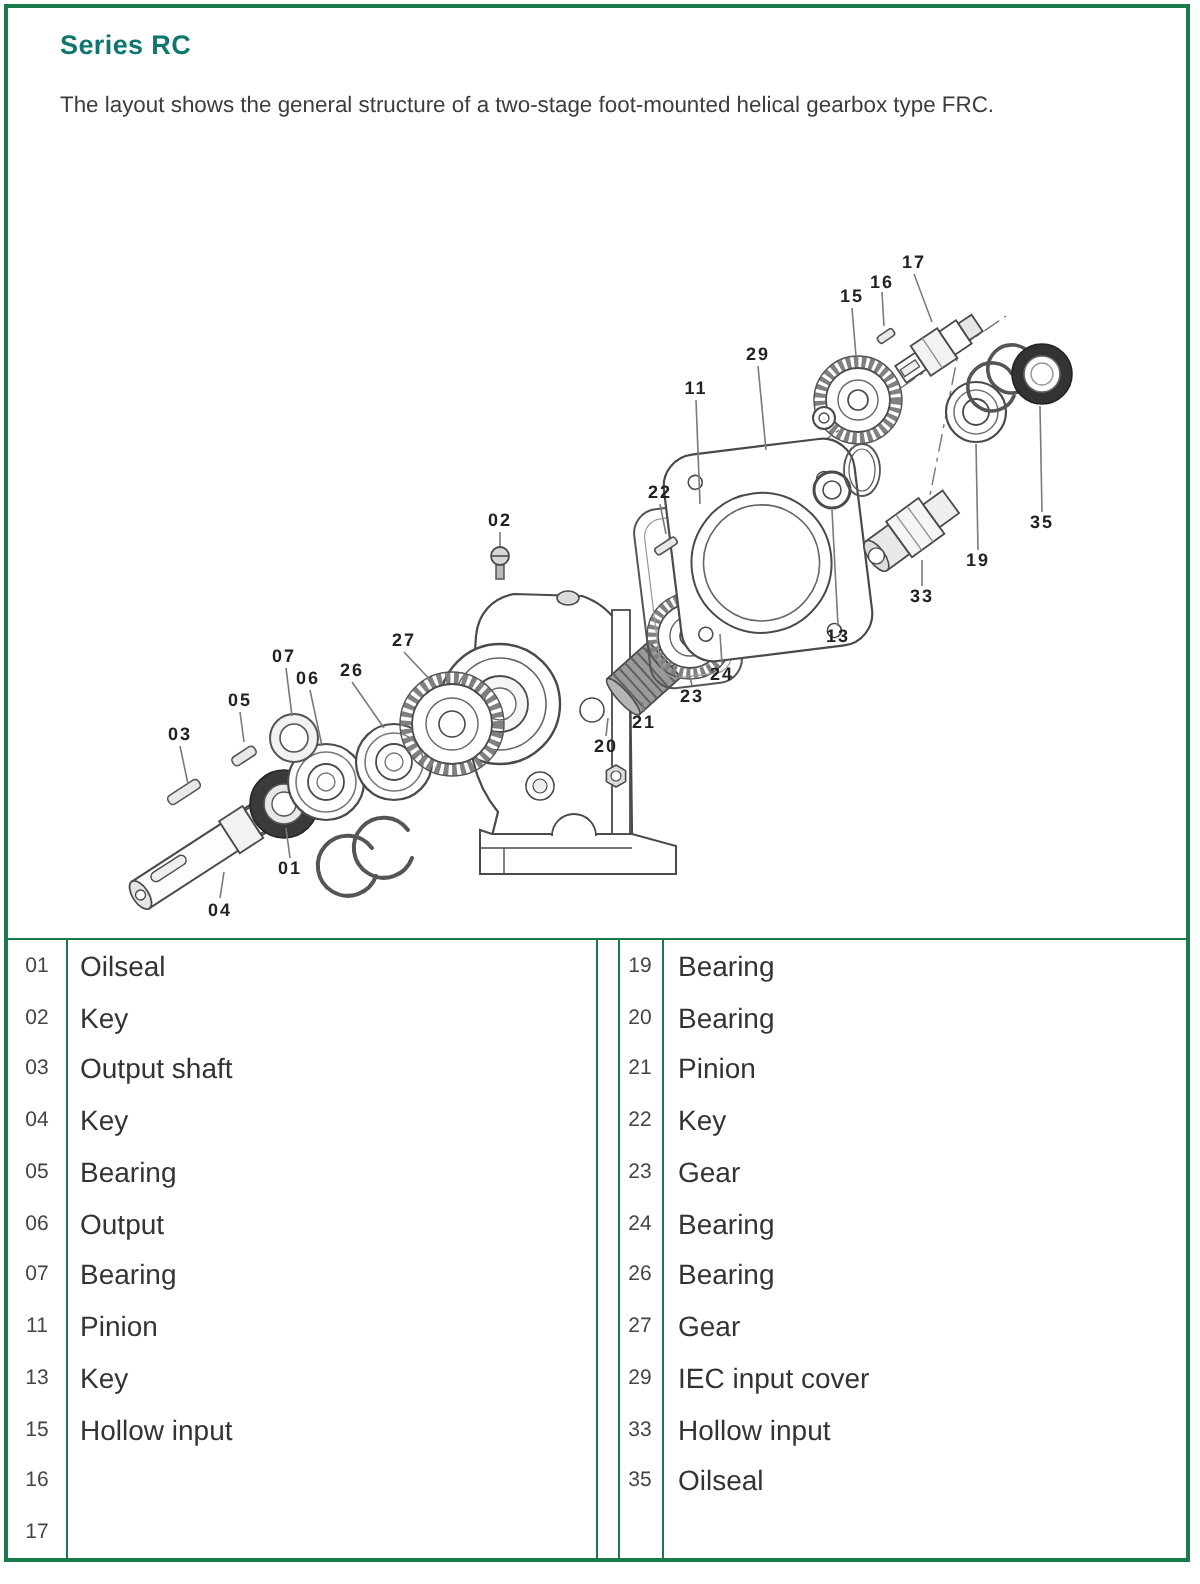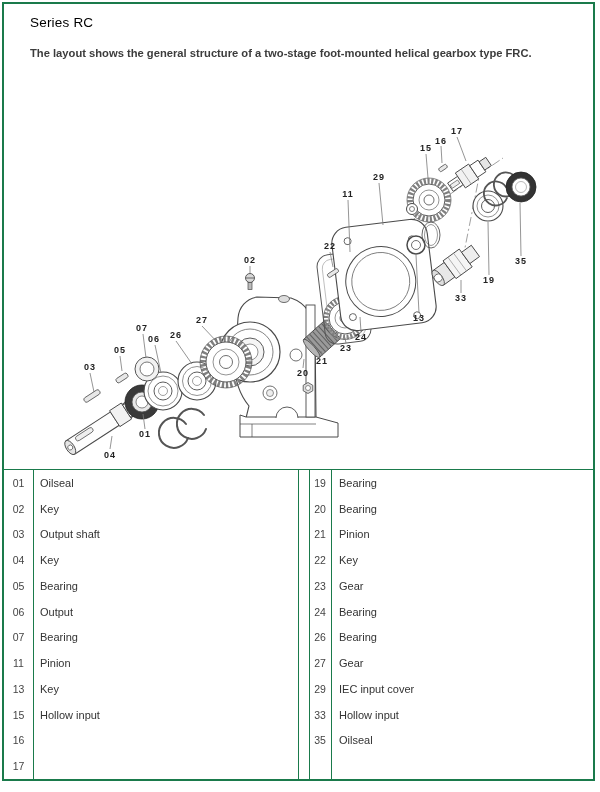--- a/index.html
+++ b/index.html
@@ -1,29 +1,29 @@
 <!DOCTYPE html>
 <html><head>
 <meta charset="utf-8">
 <style>
   html,body{margin:0;padding:0;background:#fff;}
   .page{position:relative;width:600px;height:792px;background:#fff;
         font-family:"Liberation Sans","DejaVu Sans",sans-serif;color:#333;overflow:hidden;}
   .frame{position:absolute;left:2px;top:2px;width:589px;height:775px;border:2px solid #1a7a4b;}
-  .title{position:absolute;left:30px;top:15px;font-size:13.5px;font-weight:normal;color:#000000;letter-spacing:.2px;}
-  .desc{position:absolute;left:30px;top:45px;font-size:11.2px;line-height:16.5px;color:#3c3c3c;width:540px;font-weight:bold;}
+  .title{position:absolute;left:30px;top:15px;font-size:13.5px;font-weight:bold;color:#0f766e;letter-spacing:.2px;}
+  .desc{position:absolute;left:30px;top:45px;font-size:11.2px;line-height:16.5px;color:#3c3c3c;width:540px;}
   .diagram{position:absolute;left:0;top:105px;}
   
   .hline{position:absolute;background:#1a7a4b;height:1px;}
   .vline{position:absolute;background:#1a7a4b;width:1px;}
   
   .tcol{position:absolute;top:470px;}
   .trow{height:25.75px;display:flex;align-items:center;}
   .pnum{font-size:10.5px;color:#444;justify-content:center;}
-  .pname{font-size:11px;color:#333;text-align:right;}
+  .pname{font-size:14px;color:#333;text-align:right;}
   svg text.co{font-size:9px;font-weight:bold;fill:#222;letter-spacing:1px;text-anchor:middle;
               font-family:"Liberation Sans","DejaVu Sans",sans-serif;}
   svg .ld{stroke:#7a7a7a;stroke-width:.8;}
   svg .ol{stroke:#4a4a4a;fill:#fff;}
 </style>
 </head>
 <body>
 
 <div class="page">
   <div class="frame"></div>

